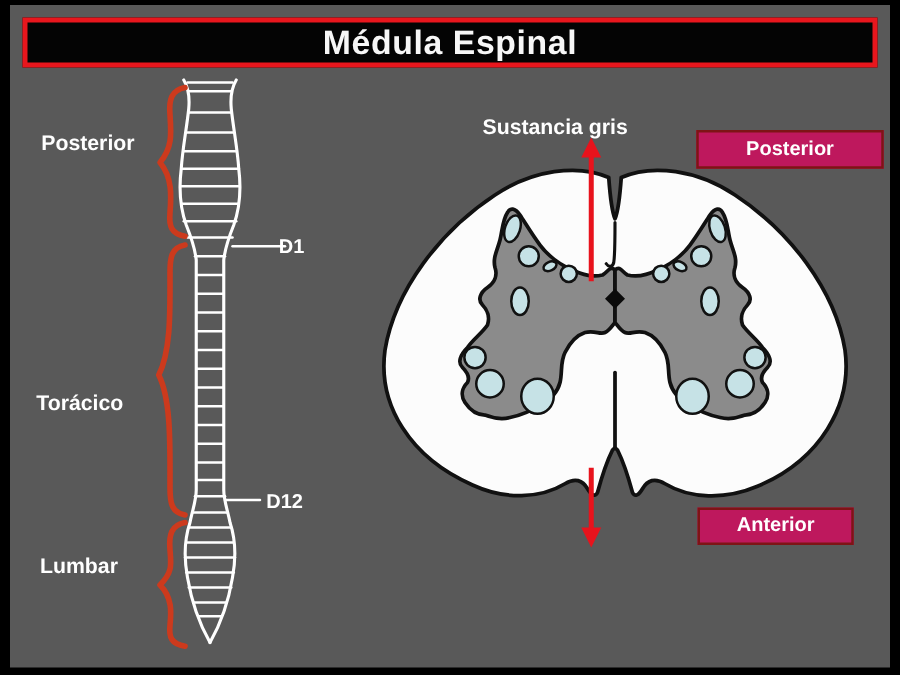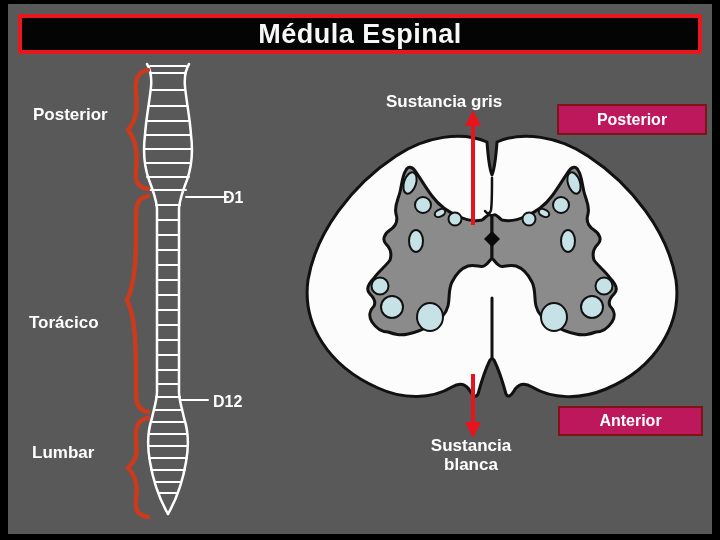--- a/index.html
+++ b/index.html
@@ -161,24 +161,20 @@
     <polygon points="14,2 6,18 22,18" fill="#e8131c"></polygon>
   </svg>
 
   <svg class="abs" style="left:459px;top:374px;" width="28" height="66" viewBox="0 0 28 66">
     <line x1="14" y1="0" x2="14" y2="52" stroke="#e8131c" stroke-width="4"></line>
     <polygon points="14,64 6,48 22,48" fill="#e8131c"></polygon>
   </svg>
 
   <div class="abs lbl" style="left:386px;top:93px;">Sustancia gris</div>
 
-  <div class="abs lbl" id="sustancia-blanca-label">
-    <div>Sustancia</div>
-    <div>blanca</div>
-  </div>
 
   <div class="abs orient-box" style="left:557px;top:104px;">
     <span>Posterior</span>
   </div>
-  <div class="abs orient-box" style="left:558px;top:406px;width:145px;height:30px;">
+  <div class="abs orient-box" style="left:558px;top:406px;width:125px;height:30px;">
     <span>Anterior</span>
   </div>
 </div>
 
 </body></html>

